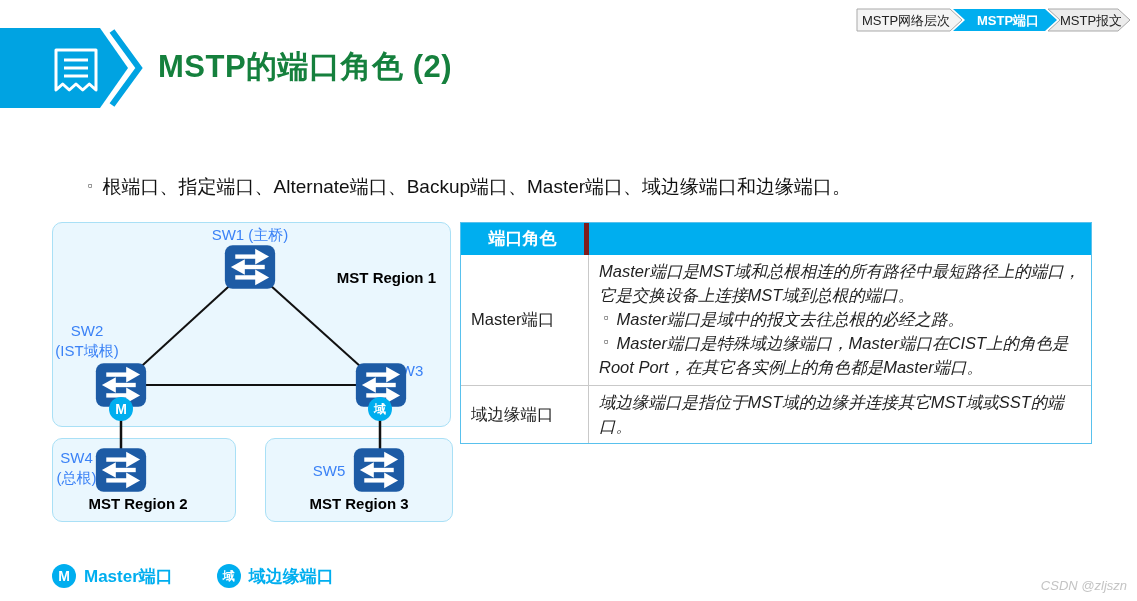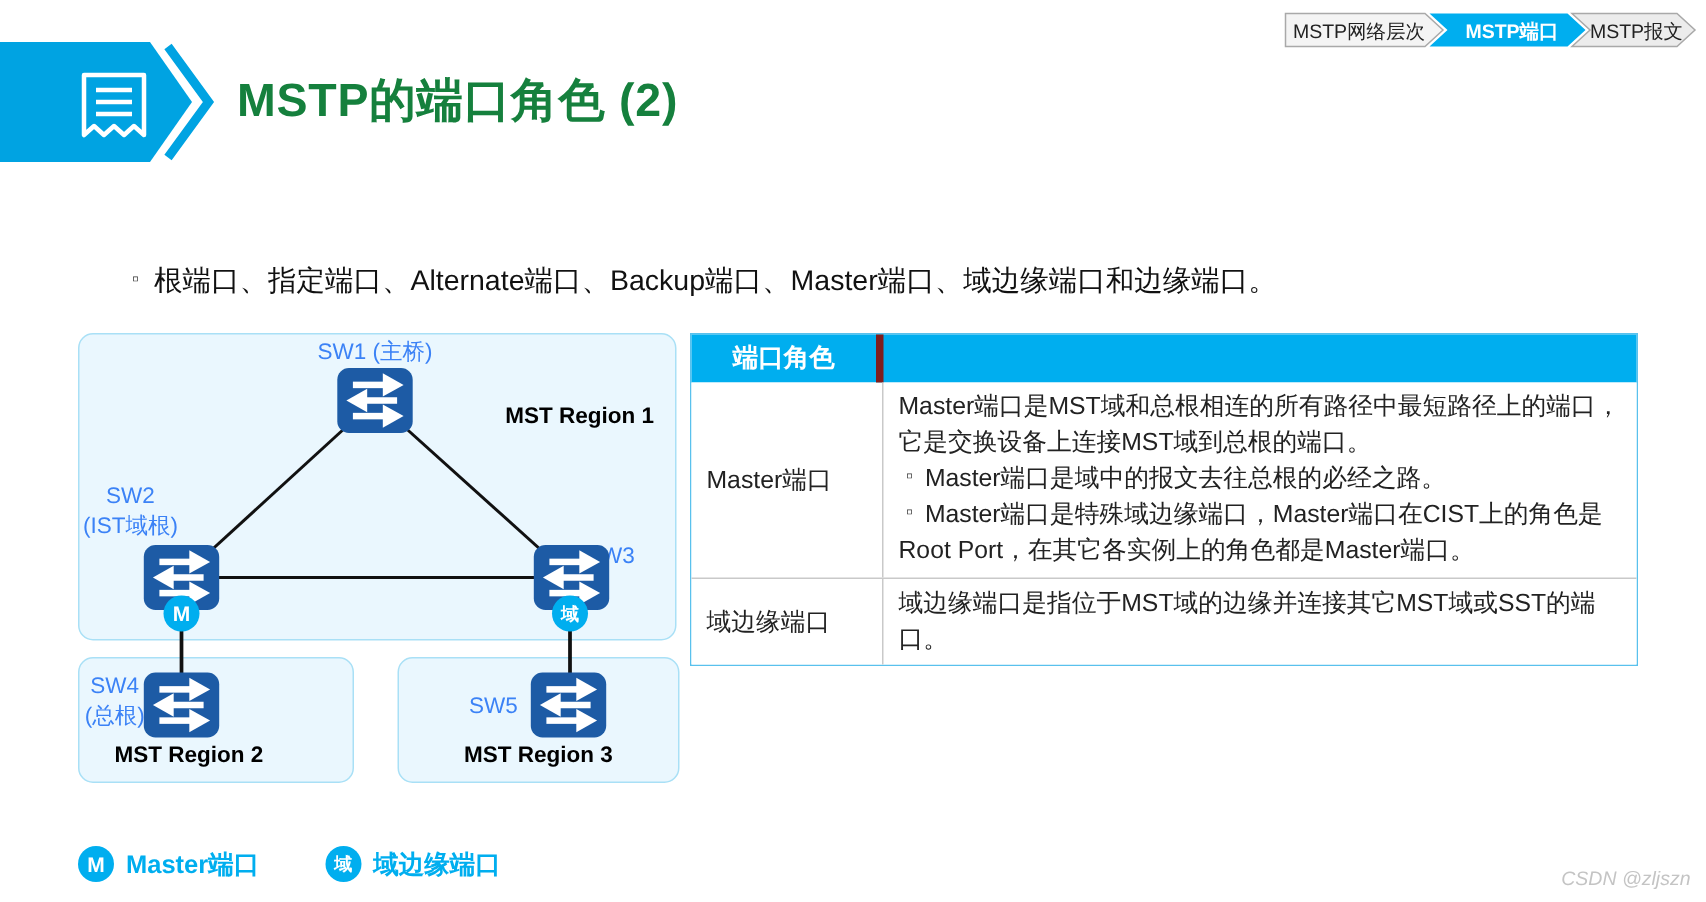--- a/index.html
+++ b/index.html
@@ -34,21 +34,21 @@
 
   
   #info-table{position:absolute;left:460px;top:222px;width:632px;border:1px solid #59C1ED;box-sizing:border-box;}
   .t-head{display:grid;grid-template-columns:128px 1fr;background:#00AEEF;}
   .t-head .cell{color:#fff;font-weight:700;font-size:17px;text-align:center;padding:4px 0 5px;}
   .t-head .cell:first-child{border-right:5px solid #7f1d1d;}
   .t-row{display:grid;grid-template-columns:128px 1fr;background:#fff;}
   .t-row + .t-row{border-top:1px solid #C9C9C9;}
   .t-role{border-right:1px solid #C9C9C9;display:flex;align-items:center;padding:4px 4px 4px 10px;
           font-size:16.5px;color:#222;box-sizing:border-box;}
-  .t-desc{padding:5px 8px 5px 10px;font-size:16.5px;line-height:1.45;color:#222;}
+  .t-desc{padding:5px 8px 5px 10px;font-size:16.5px;line-height:1.45;color:#222;font-style:italic;}
   .t-desc p{margin:0;}
   .t-desc .sq-bullet{margin-left:5px;margin-right:8px;}
 
   
   #legend{position:absolute;left:52px;top:564px;display:flex;gap:44px;align-items:center;}
   .legend-item{display:flex;align-items:center;gap:8px;}
   .legend-item .badge{position:static;}
   .legend-label{color:#00AEEF;font-weight:700;font-size:17px;}
 
   #watermark{position:absolute;right:10px;bottom:8px;font-size:13px;color:#C4C4C4;font-style:italic;}
@@ -130,21 +130,21 @@
     <div class="dlabel ctr" style="left:330px;top:121px;width:50px;margin-top:18px;">SW3</div>
     <svg class="switch" style="left:303px;top:140px;">
         <use href="#switch-icon"></use>
       </svg>
     <div class="badge" style="left:316px;top:175px;font-size:12px;">域</div>
 
     <div class="dlabel ctr" style="left:0px;top:226px;width:49px;"><span>SW4</span><br><span>(总根)</span></div>
     <svg class="switch" style="left:43px;top:225px;">
         <use href="#switch-icon"></use>
       </svg>
-    <div class="dlabel b ctr" style="left:0px;top:272px;width:148px;">MST Region 2</div>
+    <div class="dlabel b ctr" style="left:12px;top:272px;width:148px;">MST Region 2</div>
 
     <div class="dlabel ctr" style="left:256px;top:239px;width:42px;">SW5</div>
     <svg class="switch" style="left:301px;top:225px;">
         <use href="#switch-icon"></use>
       </svg>
     <div class="dlabel b ctr" style="left:213px;top:272px;width:188px;">MST Region 3</div>
   </div>
 
   <div id="info-table">
     <div class="t-head">

